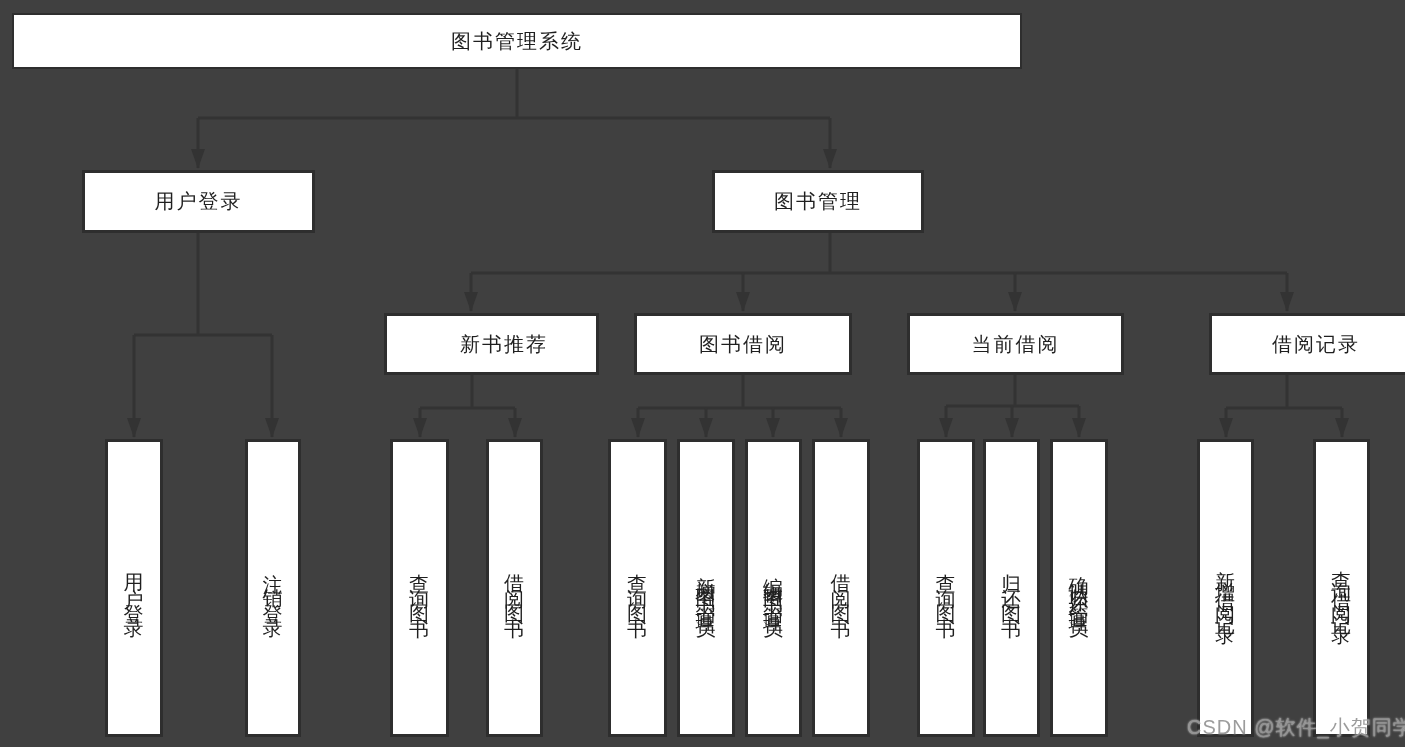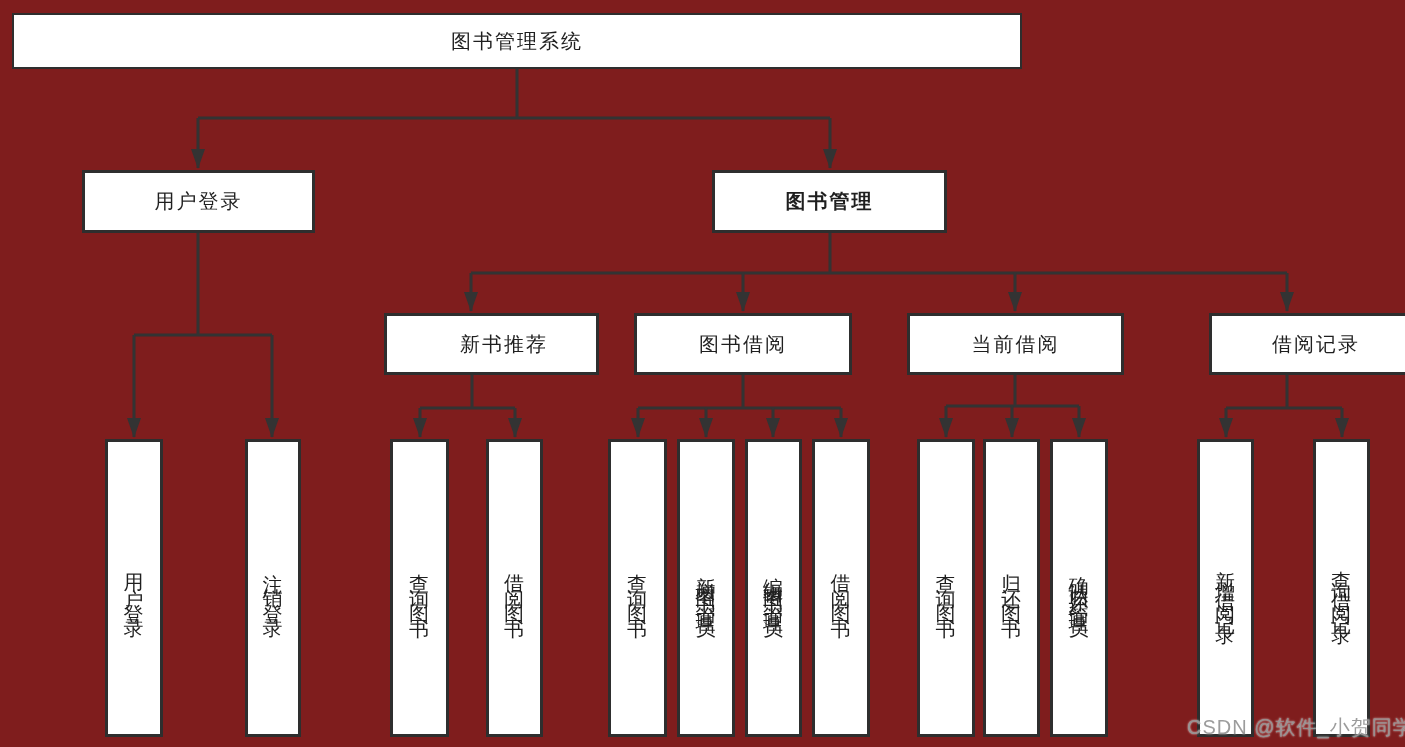--- a/index.html
+++ b/index.html
@@ -1,19 +1,19 @@
 <!DOCTYPE html>
 <html><head>
 <meta charset="utf-8">
 <style>
   html,body{margin:0;padding:0;background:#ffffff;}
   #stage{
     position:relative;
     width:1405px;height:747px;
-    background:#7f1d1d;
+    background:#404040;
     font-family:"Liberation Sans","DejaVu Sans",sans-serif;
     overflow:hidden;
   }
   #connectors{position:absolute;left:0;top:0;width:1405px;height:747px;}
   #connectors path{stroke:#333333;stroke-width:3;fill:none;}
   #connectors .ah{fill:#333333;stroke:none;}
 
   .node{
     position:absolute;
     box-sizing:border-box;
@@ -21,21 +21,21 @@
     border:3px solid #2e2e2e;
     color:#1f1f1f;
     display:flex;align-items:center;justify-content:center;
     font-size:20px;
     letter-spacing:2px;
     text-align:center;
   }
   
   .n-root{left:12px;top:13px;width:1010px;height:56px;border-width:2px;}
   .n-login{left:82px;top:170px;width:233px;height:63px;}
-  .n-mgmt{left:712px;top:170px;width:235px;height:63px;font-weight:bold;}
+  .n-mgmt{left:712px;top:170px;width:212px;height:63px;}
   .n-newbook{left:384px;top:313px;width:215px;height:62px;padding-left:25px;}
   .n-borrow{left:634px;top:313px;width:218px;height:62px;}
   .n-current{left:907px;top:313px;width:217px;height:62px;}
   .n-record{left:1180px;top:313px;width:214px;height:62px;margin-left:29px;}
 
   
   .vnode{
     top:439px;height:298px;
     writing-mode:vertical-rl;
     text-orientation:upright;

